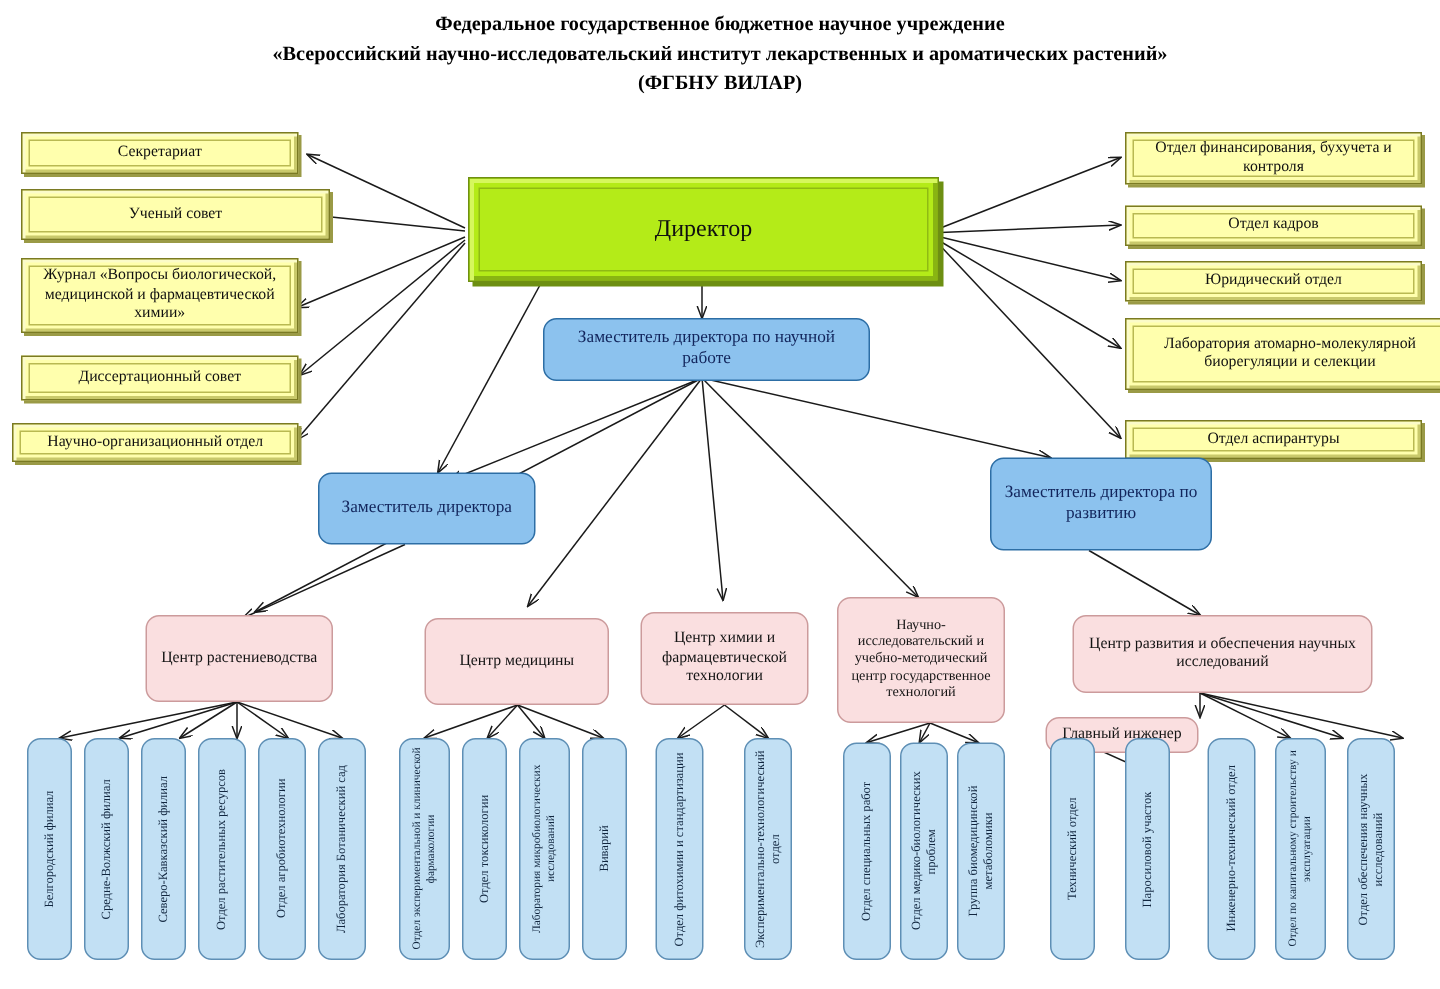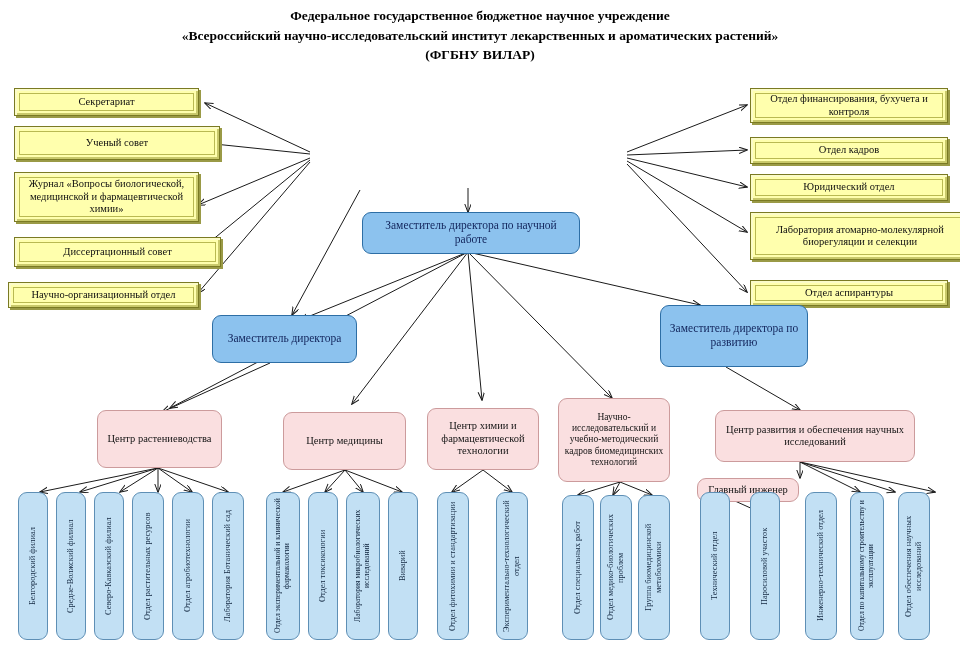--- a/index.html
+++ b/index.html
@@ -199,38 +199,39 @@
 
   <div class="title-block">
     <div class="title-line title-l1">Федеральное государственное бюджетное научное учреждение</div>
     <div class="title-line title-l2">«Всероссийский научно-исследовательский институт лекарственных и ароматических растений»</div>
     <div class="title-line title-l3">(ФГБНУ ВИЛАР)</div>
   </div>
 
   <div class="node yellow" style="left:14px; top:88px; width:185px; height:28px;">Секретариат</div>
   <div class="node yellow" style="left:14px; top:126px; width:206px; height:34px;">Ученый совет</div>
   <div class="node yellow" style="left:14px; top:172px; width:185px; height:50px;">Журнал «Вопросы биологической, медицинской и фармацевтической химии»</div>
-  <div class="node yellow" style="left:14px; top:237px; width:207px; height:30px;">Диссертационный  совет</div>
+  <div class="node yellow" style="left:14px; top:237px; width:185px; height:30px;">Диссертационный  совет</div>
   <div class="node yellow" style="left:8px; top:282px; width:191px; height:26px;">Научно-организационный  отдел</div>
 
   <div class="node yellow" style="left:750px; top:88px; width:198px; height:35px;">Отдел финансирования, бухучета и контроля</div>
   <div class="node yellow" style="left:750px; top:137px; width:198px; height:27px;">Отдел кадров</div>
   <div class="node yellow" style="left:750px; top:174px; width:198px; height:27px;">Юридический  отдел</div>
   <div class="node yellow" style="left:750px; top:212px; width:220px; height:48px;">Лаборатория атомарно-молекулярной биорегуляции и селекции</div>
   <div class="node yellow" style="left:750px; top:280px; width:198px; height:26px;">Отдел аспирантуры</div>
 
+  <div class="node green" style="left:312px; top:118px; width:314px; height:70px;">Директор</div>
 
   <div class="node blue" style="left:362px; top:212px; width:218px; height:42px;">Заместитель директора по научной работе</div>
   <div class="node blue" style="left:212px; top:315px; width:145px; height:48px;">Заместитель директора</div>
   <div class="node blue" style="left:660px; top:305px; width:148px; height:62px;">Заместитель директора по развитию</div>
 
   <div class="node pink two-line-gap" style="left:97px; top:410px; width:125px; height:58px;">Центр растениеводства</div>
   <div class="node pink two-line-gap" style="left:283px; top:412px; width:123px; height:58px;">Центр медицины</div>
   <div class="node pink" style="left:427px; top:408px; width:112px; height:62px;">Центр химии и фармацевтической технологии</div>
-  <div class="node pink pink-small" style="left:558px; top:398px; width:112px; height:84px;">Научно-исследовательский и учебно-методический кадров биомедицинских технологий</div>
+  <div class="node pink pink-small" style="left:558px; top:398px; width:112px; height:84px;">Научно-исследовательский и учебно-методический центр государственное технологий</div>
   <div class="node pink" style="left:715px; top:410px; width:200px; height:52px;">Центр развития и обеспечения научных исследований</div>
 
   <div class="node pink" style="left:697px; top:478px; width:102px; height:24px;">Главный инженер</div>
 
   <div class="node leaf" style="left:18px; top:492px; width:30px; height:148px;">Белгородский филиал</div>
   <div class="node leaf" style="left:56px; top:492px; width:30px; height:148px;">Средне-Волжский филиал</div>
   <div class="node leaf" style="left:94px; top:492px; width:30px; height:148px;">Северо-Кавказский филиал</div>
   <div class="node leaf" style="left:132px; top:492px; width:32px; height:148px;">Отдел растительных ресурсов</div>
   <div class="node leaf" style="left:172px; top:492px; width:32px; height:148px;">Отдел агробиотехнологии</div>
   <div class="node leaf" style="left:212px; top:492px; width:32px; height:148px;">Лаборатория Ботанический  сад</div>

